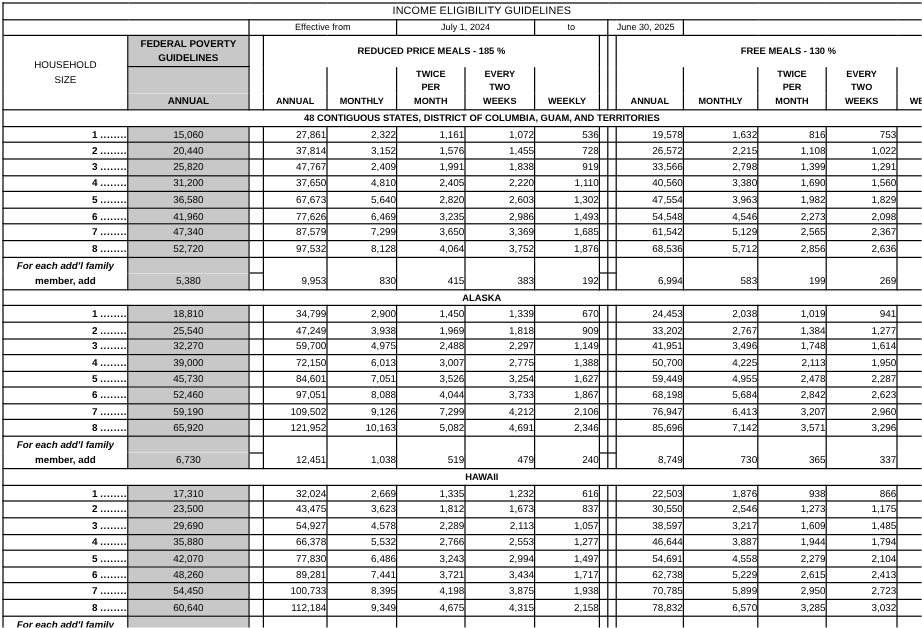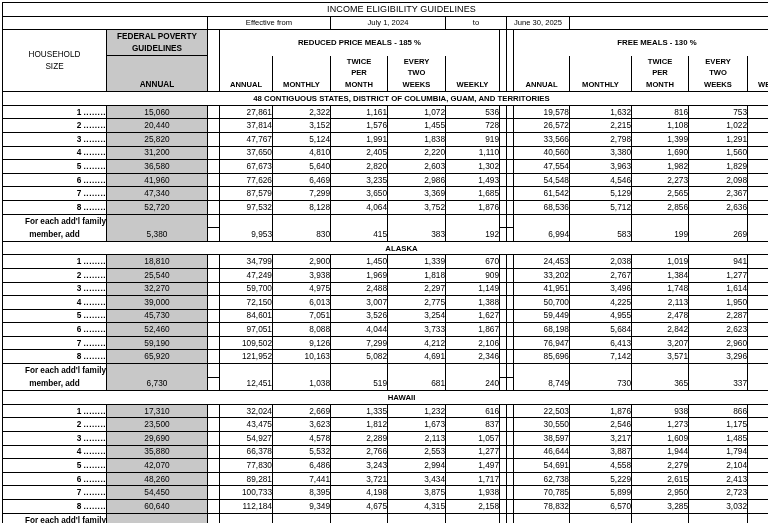--- a/index.html
+++ b/index.html
@@ -85,22 +85,23 @@
     font-size: 8.3px;
     font-weight: bold;
   }
   .hh .dots {
     font-weight: bold;
     letter-spacing: 0.5px;
   }
   .addl {
     font-size: 8.2px;
     font-weight: bold;
-    text-align: right;
+    text-align: center;
     padding-left: 3px;
+    font-style: italic;
   }
   .addl2 {
     font-size: 8.2px;
     font-weight: bold;
     text-align: center;
   }
   .fpg-label {
     text-align: center;
     font-weight: bold;
     font-size: 8.2px;
@@ -212,21 +213,21 @@
           <td class="num">2,215</td>
           <td class="num">1,108</td>
           <td class="num">1,022</td>
           <td class="num">511</td>
         </tr>
         <tr>
           <td class="hh">3 <span class="dots">........</span></td>
           <td class="shade c" style="font-size:8.3px;">25,820</td>
           <td class="gap">&nbsp;</td>
           <td class="num">47,767</td>
-          <td class="num">5,124</td>
+          <td class="num">2,409</td>
           <td class="num">1,991</td>
           <td class="num">1,838</td>
           <td class="num">919</td>
           <td class="gap">&nbsp;</td>
           <td class="gap">&nbsp;</td>
           <td class="num">33,566</td>
           <td class="num">2,798</td>
           <td class="num">1,399</td>
           <td class="num">1,291</td>
           <td class="num">646</td>
@@ -506,21 +507,21 @@
           <td class="num" style="border-bottom:none;">&nbsp;</td>
           <td class="num" style="border-bottom:none;">&nbsp;</td>
         </tr>
         <tr>
           <td class="addl2" style="border-top:none;">member, add</td>
           <td class="shade c" style="border-top:none;font-size:8.3px;">6,730</td>
           <td class="gap">&nbsp;</td>
           <td class="num" style="border-top:none;">12,451</td>
           <td class="num" style="border-top:none;">1,038</td>
           <td class="num" style="border-top:none;">519</td>
-          <td class="num" style="border-top:none;">681</td>
+          <td class="num" style="border-top:none;">479</td>
           <td class="num" style="border-top:none;">240</td>
           <td class="gap">&nbsp;</td>
           <td class="gap">&nbsp;</td>
           <td class="num" style="border-top:none;">8,749</td>
           <td class="num" style="border-top:none;">730</td>
           <td class="num" style="border-top:none;">365</td>
           <td class="num" style="border-top:none;">337</td>
           <td class="num" style="border-top:none;">169</td>
         </tr>
         <tr>

